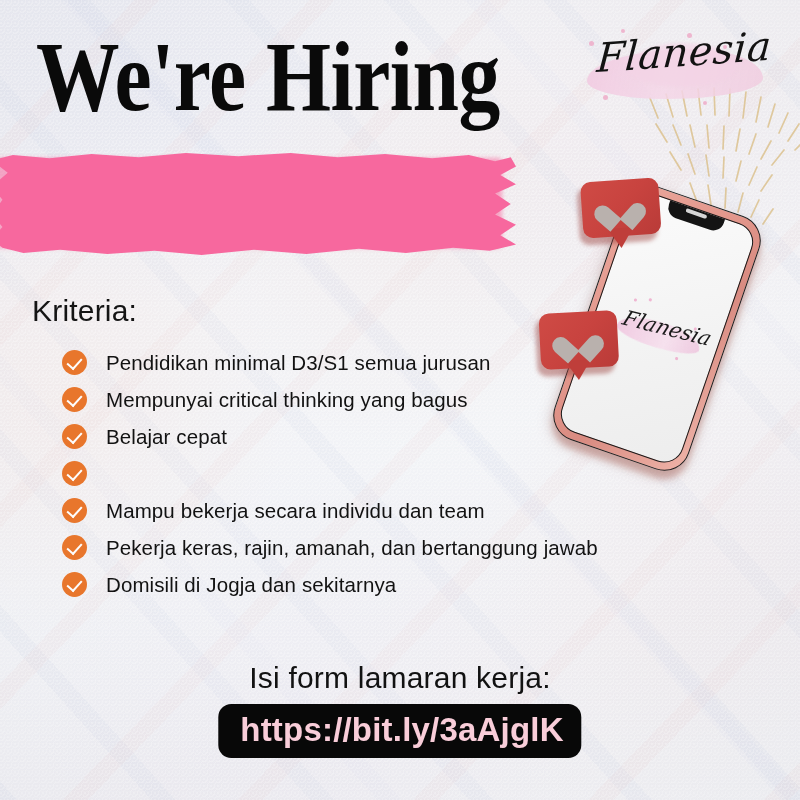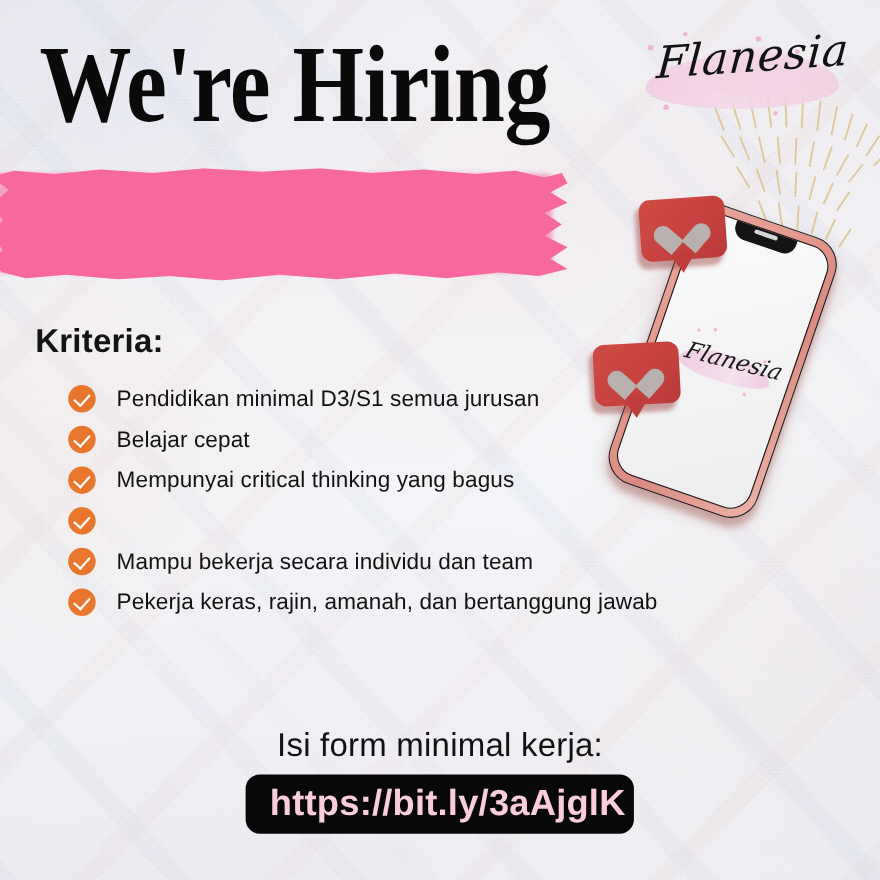--- a/index.html
+++ b/index.html
@@ -167,21 +167,21 @@
     color: #0c0c0c;
     font-weight: normal;
     white-space: nowrap;
   }
 
   
   .kriteria-title {
     position: absolute;
     left: 32px; top: 294px;
     font-size: 30px;
-    font-weight: bold;
+    font-weight: normal;
     color: #141414;
     letter-spacing: 0.2px;
   }
   .criteria-list {
     position: absolute;
     left: 62px; top: 344px;
     width: 720px;
   }
   .criteria-row {
     display: flex;
@@ -335,21 +335,21 @@
     color: #121212;
     letter-spacing: 0.2px;
   }
   .link-pill {
     position: absolute;
     left: 50%;
     top: 704px;
     transform: translateX(-50%);
     background: #080808;
     border-radius: 13px;
-    padding: 7px 8px 9px 22px;
+    padding: 7px 18px 9px 22px;
   }
   .link-text {
     font-size: 33px;
     font-weight: bold;
     color: #f9cdd9;
     letter-spacing: 0.2px;
     white-space: nowrap;
   }
 </style>
 </head>
@@ -460,37 +460,41 @@
 
   <div class="kriteria-title">Kriteria:</div>
 
   <div class="criteria-list">
     <div class="criteria-row">
       <span class="check-badge"></span>
       <span class="criteria-label">Pendidikan minimal D3/S1 semua jurusan</span>
     </div>
     <div class="criteria-row">
       <span class="check-badge"></span>
+      <span class="criteria-label">Mempunyai critical thinking yang bagus</span>
+    </div>
+    <div class="criteria-row">
+      <span class="check-badge"></span>
       <span class="criteria-label">Belajar cepat</span>
     </div>
     <div class="criteria-row">
       <span class="check-badge"></span>
-      <span class="criteria-label">Mempunyai critical thinking yang bagus</span>
-    </div>
-    <div class="criteria-row">
-      <span class="check-badge"></span>
     </div>
     <div class="criteria-row">
       <span class="check-badge"></span>
       <span class="criteria-label">Mampu bekerja secara individu dan team</span>
     </div>
     <div class="criteria-row">
       <span class="check-badge"></span>
       <span class="criteria-label">Pekerja keras, rajin, amanah, dan bertanggung jawab</span>
     </div>
+    <div class="criteria-row">
+      <span class="check-badge"></span>
+      <span class="criteria-label">Domisili di Jogja dan sekitarnya</span>
+    </div>
   </div>
 
-  <div class="cta-text">Isi form minimal kerja:</div>
+  <div class="cta-text">Isi form lamaran kerja:</div>
   <div class="link-pill">
     <span class="link-text">https://bit.ly/3aAjglK</span>
   </div>
 
 </div>
 
 </body></html>

